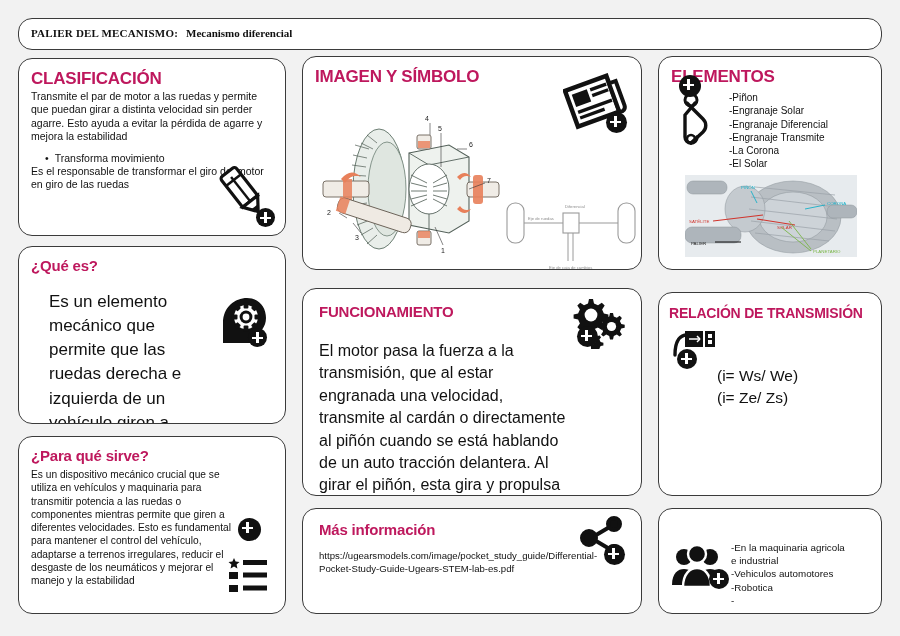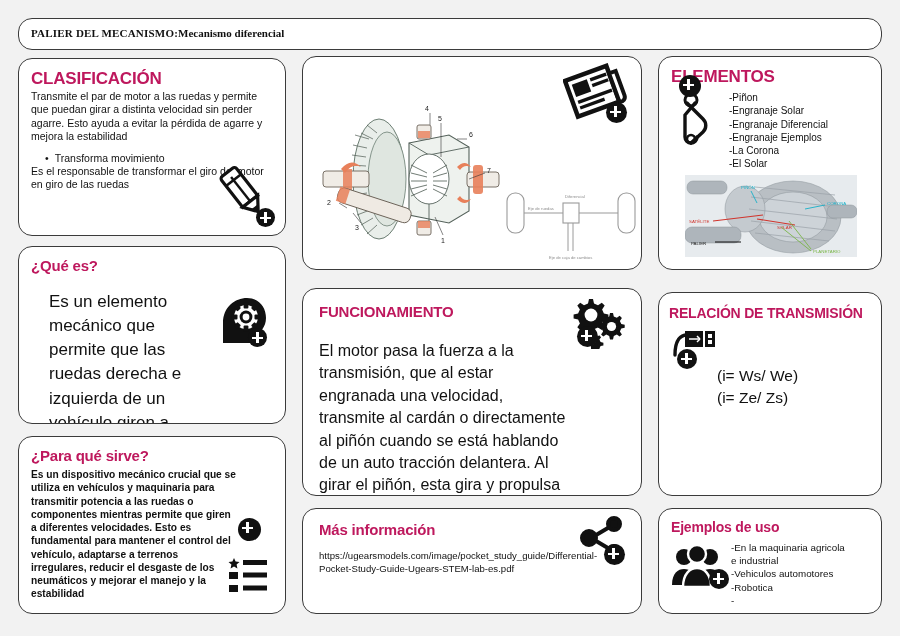--- a/index.html
+++ b/index.html
@@ -20,21 +20,21 @@
     overflow:hidden;
   }
   
   #header{left:18px;top:18px;width:864px;height:32px;}
   .hdr-inner{
     padding:8px 0 0 12px;
     font-family:"Liberation Serif",serif;
     font-size:11px;
   }
   .hdr-label{font-weight:bold;letter-spacing:.2px;}
-  .hdr-value{font-weight:bold;}
+  .hdr-value{font-weight:bold;margin-left:8px;}
 
   
   .title{
     font-weight:bold;
     letter-spacing:-.2px;
     color:#be185d;
   }
   .t-big{font-size:17px;}
   .t-mid{font-size:15px;}
   .t-sm{font-size:14px;}
@@ -75,21 +75,21 @@
 
   
   #quees .q-body{
     width:165px;margin:16px 4px 0 18px;
     font-size:17px;line-height:1.42;
   }
 
   
   #parasirve .p-body{
     width:205px;margin:4px 0 0 0;
-    font-size:10.2px;line-height:1.3;font-weight:bold;
+    font-size:10.2px;line-height:1.3;
   }
 
   
   #imagen .t-big{margin-left:12px;margin-top:10px;display:block;}
   #diffdraw{position:absolute;left:14px;top:38px;width:190px;height:165px;}
   #schem{position:absolute;left:198px;top:120px;width:140px;height:90px;}
 
   
   #funcionamiento .f-body{width:252px;margin-top:20px;font-size:16px;line-height:1.4;}
   #funcionamiento .f-url{margin-top:13px;font-size:11px;line-height:1.4;}
@@ -192,20 +192,21 @@
         <rect x="16" y="17.5" width="24" height="5" fill="#111"></rect>
         <rect x="2" y="30" width="9" height="7" fill="#111"></rect>
         <rect x="16" y="30.5" width="24" height="5" fill="#111"></rect>
       </svg>
     </div>
   </div>
 </div>
 
 <div class="card" id="imagen">
   <div class="pad" style="padding:0;">
+    <span class="title t-big">IMAGEN Y SÍMBOLO</span>
 
     <div class="icon-wrap" style="right:12px;top:6px;width:66px;height:62px;">
       <svg viewBox="0 0 66 62" width="66" height="62" aria-hidden="true">
         <g transform="rotate(-20 33 30)">
           <path d="M8 8 h44 v38 h-44 z" fill="#fff" stroke="#111" stroke-width="4.5"></path>
           <path d="M52 16 h7 v26 a5 5 0 0 1 -7 4.5 z" fill="#fff" stroke="#111" stroke-width="4"></path>
           <rect x="13" y="14" width="16" height="13" fill="#111"></rect>
           <rect x="32" y="14" width="17" height="3.4" fill="#111"></rect>
           <rect x="32" y="20" width="17" height="3.4" fill="#111"></rect>
           <rect x="13" y="31" width="36" height="3.4" fill="#111"></rect>
@@ -359,21 +360,21 @@
 </div>
 
 <div class="card" id="elementos">
   <div class="pad" style="padding:10px 12px;">
     <div class="title t-big">ELEMENTOS</div>
 
     <div class="el-list">
       <div>-Piñon</div>
       <div>-Engranaje Solar</div>
       <div>-Engranaje Diferencial</div>
-      <div>-Engranaje Ejemplos</div>
+      <div>-Engranaje Transmite</div>
       <div>-La Corona</div>
       <div>-El Solar</div>
     </div>
 
     <div class="icon-wrap" style="left:14px;top:32px;width:44px;height:62px;">
       <svg viewBox="0 0 44 62" width="44" height="62" aria-hidden="true">
         <path d="M14 14 L30 30 a9 9 0 0 1 0 13 L18 54" fill="none" stroke="#111" stroke-width="3.4" stroke-linecap="round"></path>
         <path d="M22 14 L12 26 L12 48 a6 6 0 0 0 12 0" fill="none" stroke="#111" stroke-width="3.4" stroke-linecap="round"></path>
         <circle cx="18" cy="50" r="4" fill="none" stroke="#111" stroke-width="2.6"></circle>
         <path d="M12 11 a6 6 0 0 1 12 0 a6 6 0 0 1 -12 0" fill="none" stroke="#111" stroke-width="3"></path>
@@ -457,21 +458,20 @@
 
     <div class="formula">
       <div>(i= Ws/ We)</div>
       <div>(i= Ze/ Zs)</div>
     </div>
   </div>
 </div>
 
 <div class="card" id="ejemplos">
   <div class="pad" style="padding:10px 12px;">
-    <div class="title t-sm">Ejemplos de uso</div>
 
     <div class="ej-list">
       <div>-En la maquinaria agricola</div>
       <div> e industrial</div>
       <div>-Vehiculos automotores</div>
       <div>-Robotica</div>
       <div>-</div>
     </div>
 
     <div class="icon-wrap" style="left:12px;top:36px;width:56px;height:44px;">

